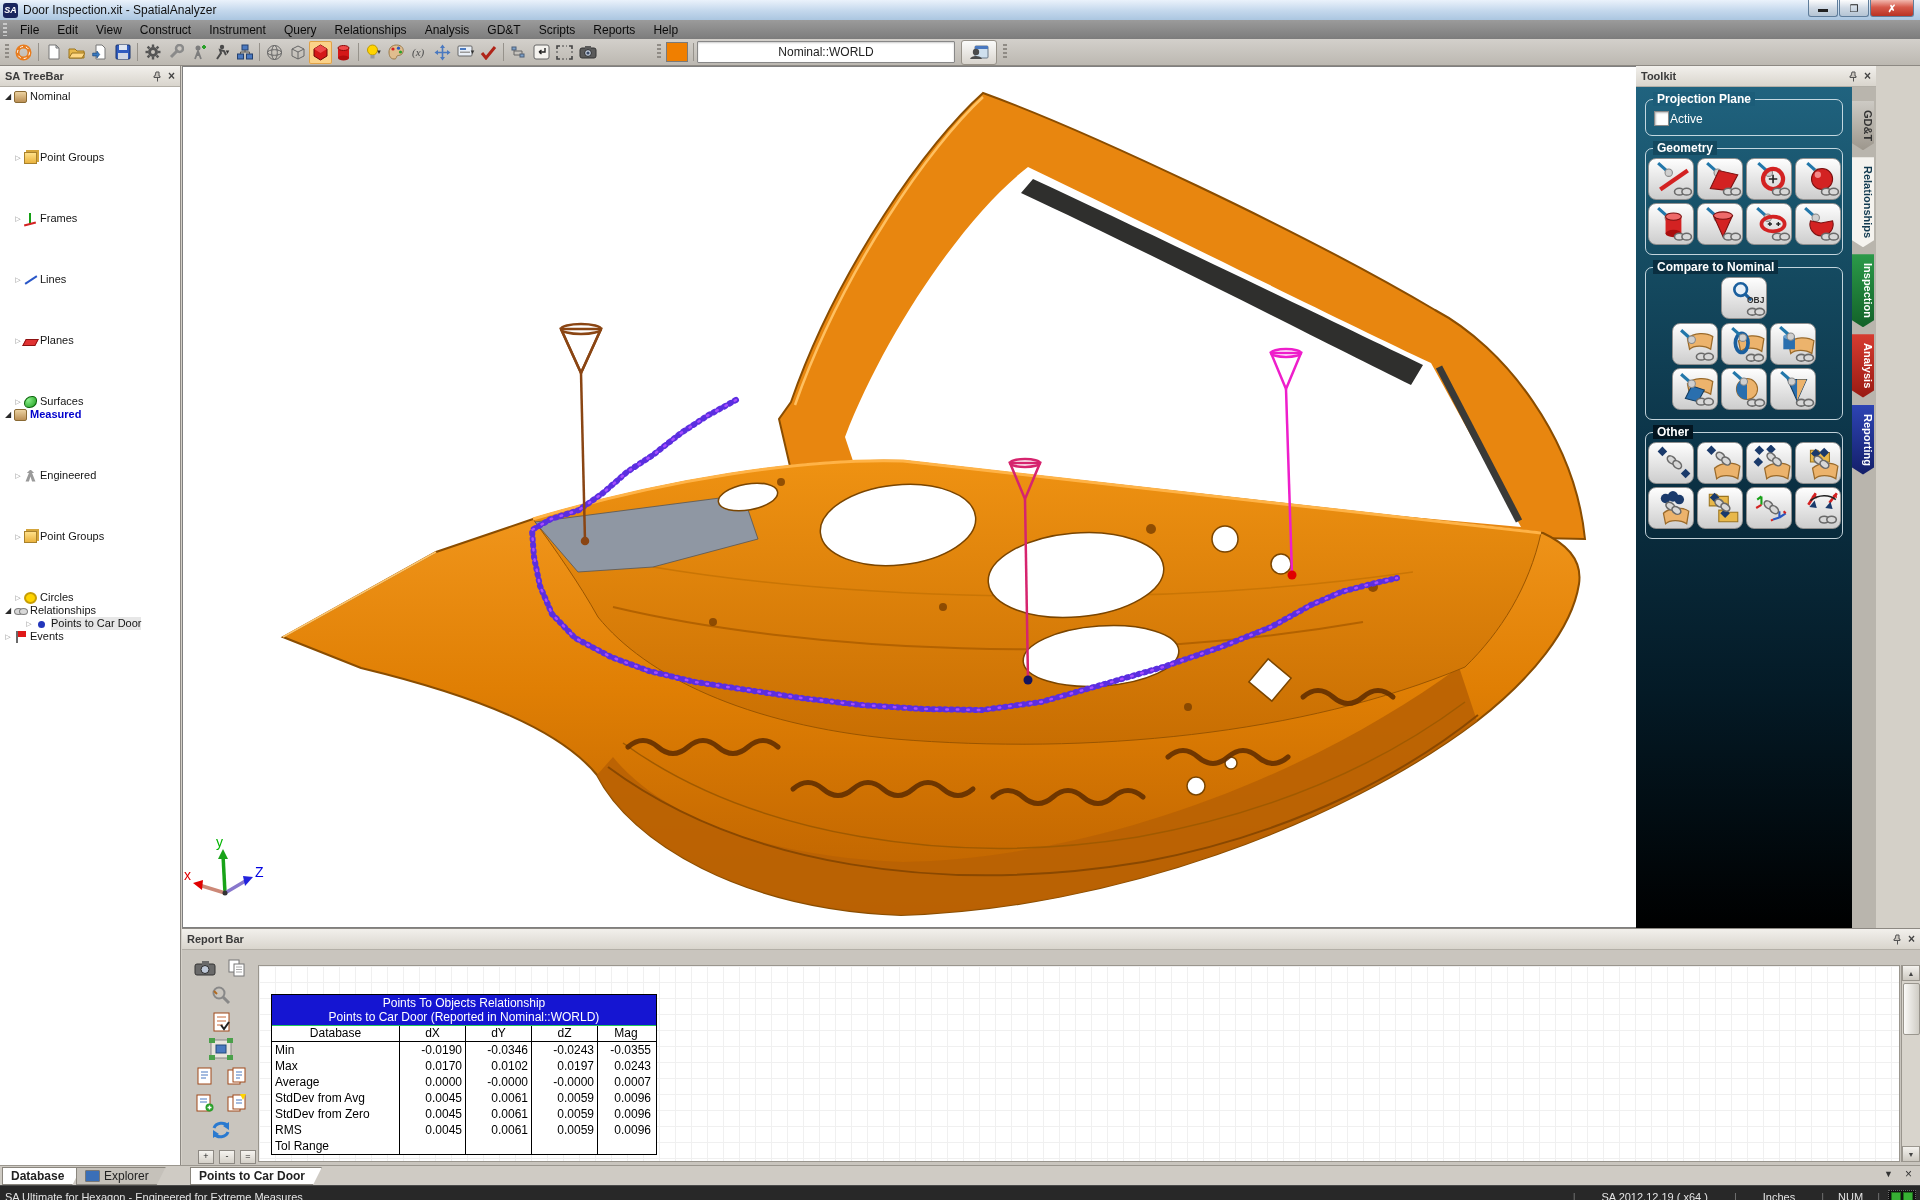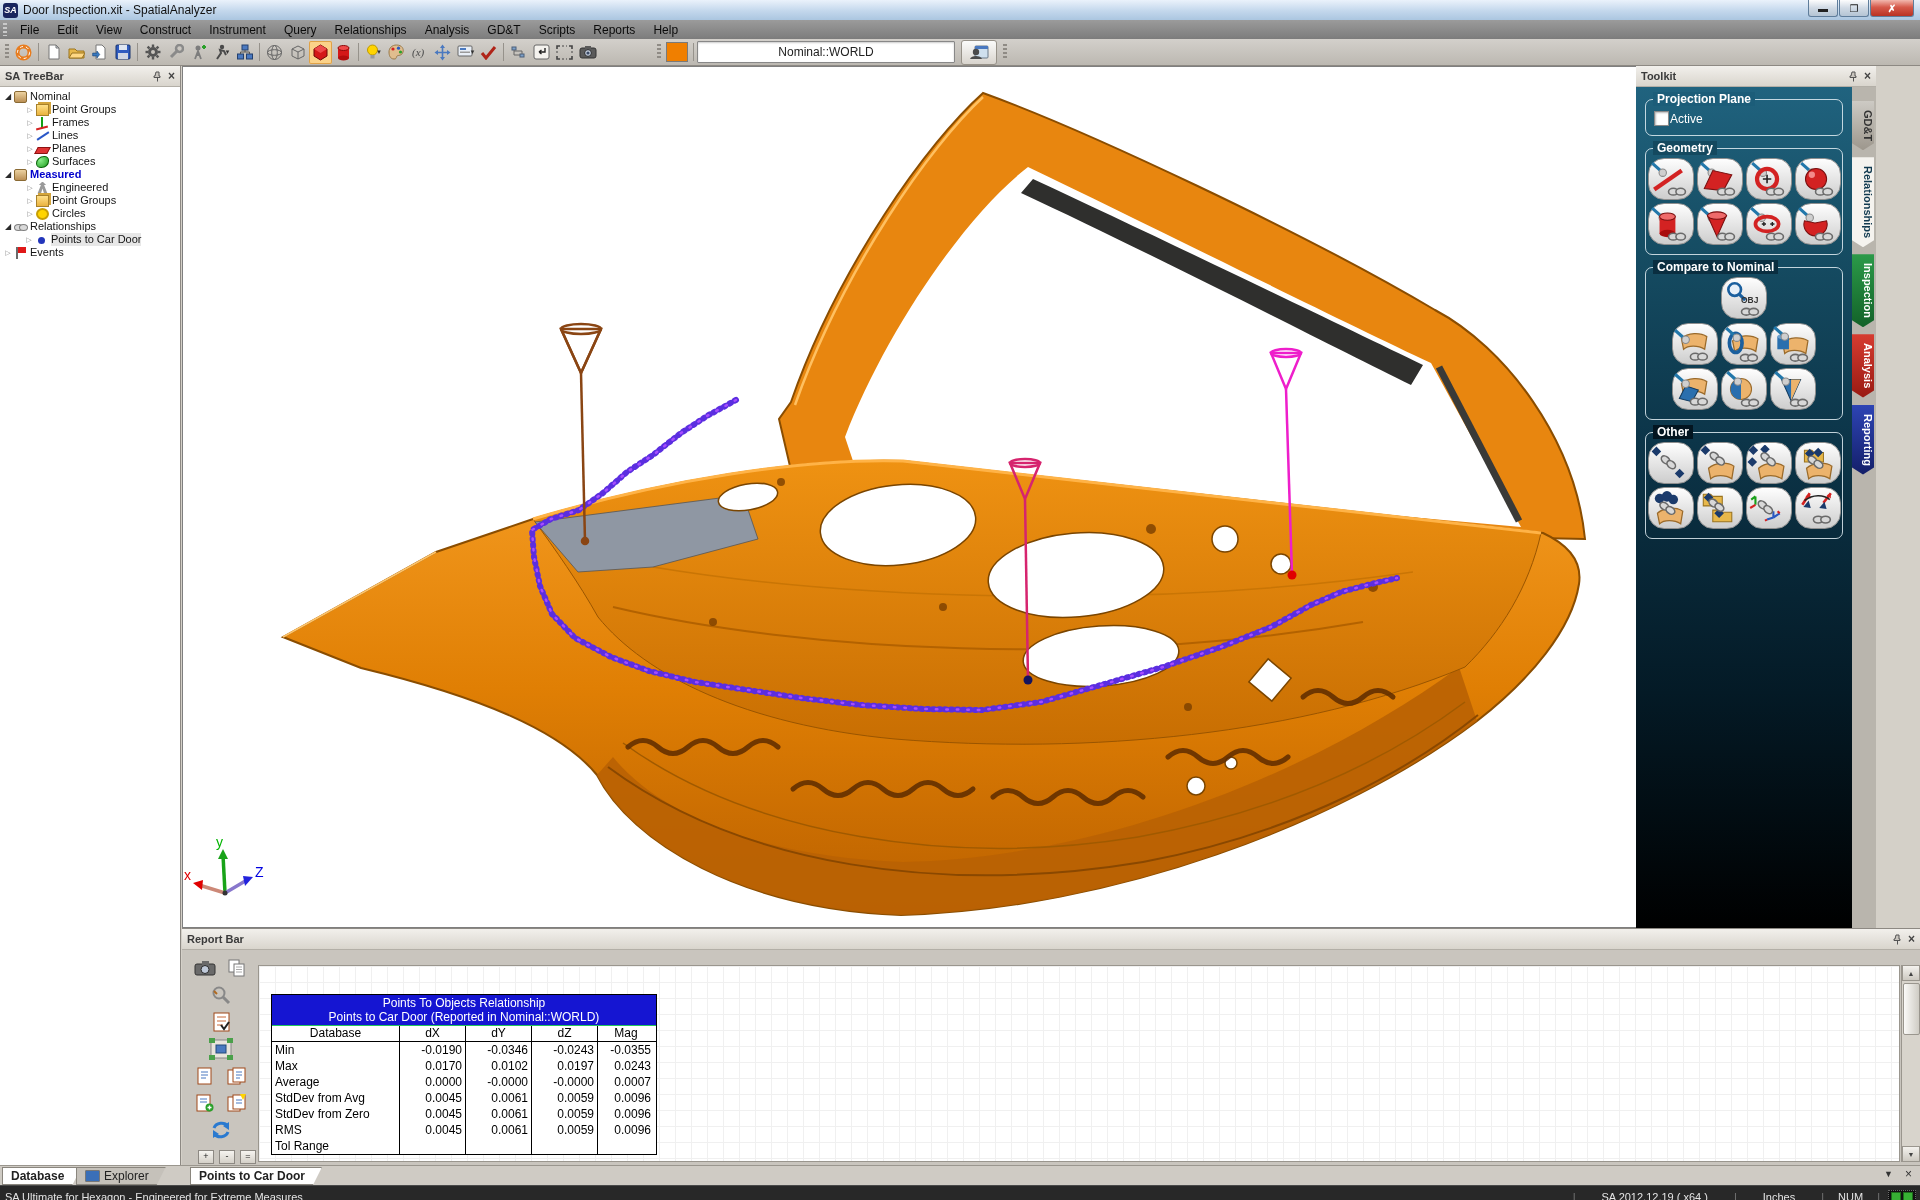--- a/index.html
+++ b/index.html
@@ -46,21 +46,21 @@
     display:flex;align-items:center;font-weight:bold;font-size:11px;color:#3a3a3a;padding:0 5px;box-sizing:border-box;}
   .hdr-sp{flex:1;}
   .pin{width:11px;height:11px;margin-right:5px;}
   .xglyph{font-size:12px;color:#444;line-height:11px;}
 
   
   .treebar{position:absolute;left:0;top:66px;width:181px;height:1099px;background:#fff;
     border-right:1px solid #8d8983;box-sizing:border-box;}
   .tree{padding-top:3px;font-size:11px;color:#141414;}
   .trow{display:flex;align-items:center;height:13px;line-height:13px;}
-  .lvl0{padding-left:3px;}.lvl1{padding-left:25px;}.lvl2{padding-left:24px;}
+  .lvl0{padding-left:3px;}.lvl1{padding-left:13px;margin-top:48px;}.lvl2{padding-left:24px;}
   .arrow{width:10px;flex:none;font-size:7px;color:#555;text-align:center;}
   .exp::before{content:"◢";color:#2b2b2b;font-size:8px;}
   .col::before{content:"▷";color:#8a8a8a;}
   .sel{color:#0000cc;font-weight:bold;}
   .hl{background:#e7e7e7;}
   .ti{width:13px;height:12px;flex:none;margin:0 3px 0 1px;position:relative;}
   .ic-collection{background:linear-gradient(#ecd2a0,#bb9055);border:1px solid #8a6a33;border-radius:2px;box-sizing:border-box;}
   .ic-pointgroups{background:linear-gradient(#ffe089,#eab33e);border:1px solid #a8812c;box-sizing:border-box;box-shadow:2px -2px 0 #d4a53c;}
   .ic-frames::before{content:"";position:absolute;left:5px;top:0;width:2px;height:11px;background:#15a015;}
   .ic-frames::after{content:"";position:absolute;left:0;bottom:0;width:12px;height:2px;background:#d42222;transform:rotate(-14deg);}
@@ -95,22 +95,22 @@
   .tab-rep{background:linear-gradient(#2d44b4,#141f69);color:#fff;}
   .groupbox{margin:12px 9px 0;border:1px solid rgba(225,236,242,.85);border-radius:7px;
     padding:9px 4px 9px;position:relative;}
   .grouplabel{position:absolute;top:-8px;left:7px;color:#fff;font-weight:bold;font-size:12px;padding:0 4px;}
   .gl-pp{background:#1c5d79;}.gl-geo{background:#14495f;}.gl-cmp{background:#0a2e40;}.gl-oth{background:#031520;}
   .tkcheckrow{display:flex;align-items:center;gap:1px;color:#fff;font-size:12px;padding:2px 4px 0;}
   .cb{width:13px;height:13px;background:#fff;border:1px solid #8a8a8a;box-shadow:inset 1px 1px 2px #b9b9b9;}
   .tkgrid{display:grid;grid-template-columns:repeat(4,46px);gap:3px;justify-content:center;}
   .tkgrid3{grid-template-columns:repeat(3,46px);}
   .tkgrid1{grid-template-columns:46px;margin-bottom:4px;}
-  .tkbtn{width:46px;height:42px;border:1px solid #8f8f8f;border-radius:16px;
-    background:linear-gradient(#fefefe,#cdcdcd);display:flex;align-items:center;justify-content:flex-start;box-sizing:border-box;}
+  .tkbtn{width:46px;height:42px;border:1px solid #8f8f8f;border-radius:8px;
+    background:linear-gradient(#fefefe,#cdcdcd);display:flex;align-items:center;justify-content:flex-end;box-sizing:border-box;}
 
   
   .reportbar{position:absolute;left:182px;top:928px;width:1738px;height:237px;background:#c9c5be;
     border-top:1px solid #8d8983;box-sizing:border-box;}
   .rb-icons{position:absolute;left:6px;top:28px;width:66px;display:flex;flex-wrap:wrap;gap:5px 8px;justify-content:center;}
   .rbi{width:24px;height:22px;display:flex;align-items:center;justify-content:center;}
   .rb-page{position:absolute;left:76px;top:36px;right:20px;bottom:3px;background:#fff;border:1px solid #9a968e;
     background-image:linear-gradient(#f0f0f0 1px,transparent 1px),linear-gradient(90deg,#f0f0f0 1px,transparent 1px);
     background-size:16px 16px;overflow:hidden;}
   .rtable{position:absolute;left:12px;top:28px;width:384px;border:1px solid #000;background:#fff;font-size:12px;color:#000;}

